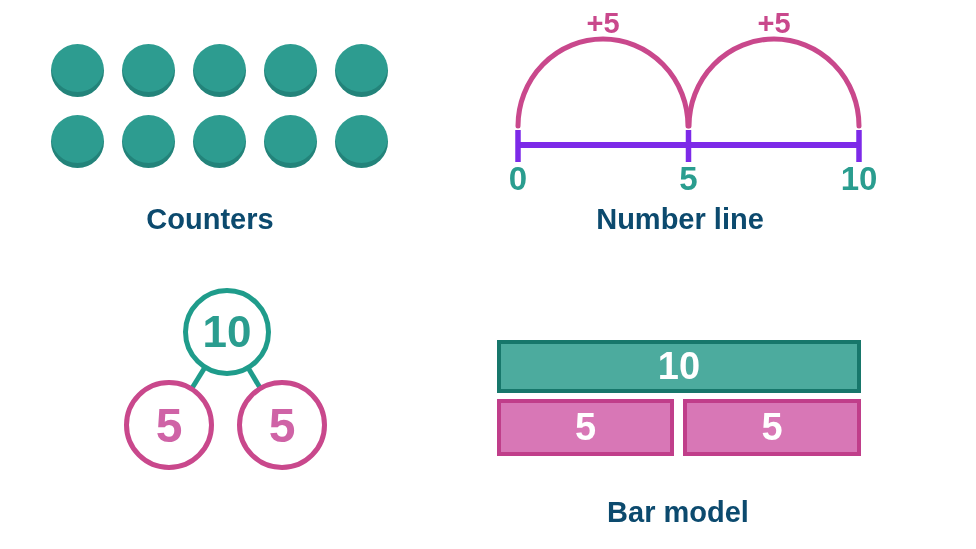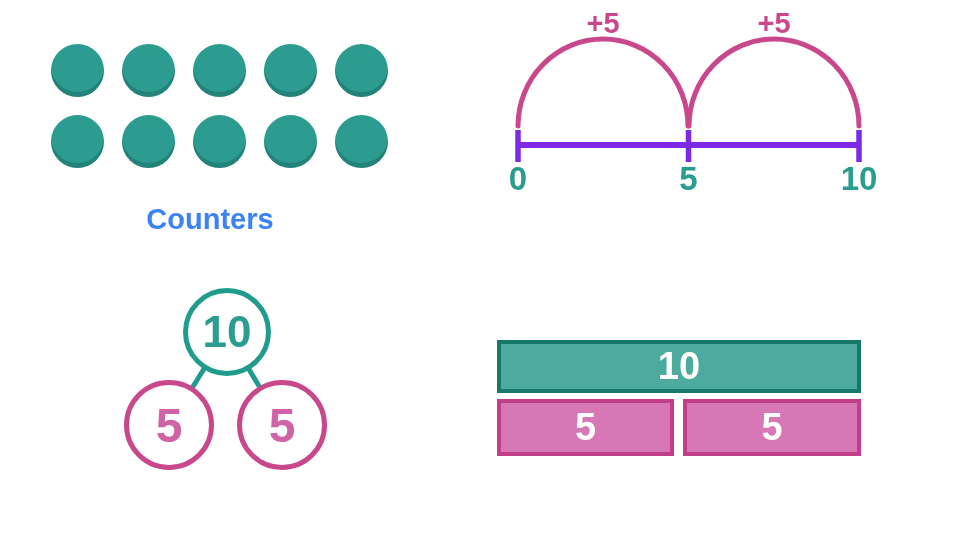--- a/index.html
+++ b/index.html
@@ -35,21 +35,21 @@
     background: #2d9c90;
     box-shadow: inset 0 -5px 0 rgba(10, 70, 64, 0.28);
   }
   
   .caption {
     position: absolute;
     width: 360px;
     text-align: center;
     font-size: 29px;
     font-weight: bold;
-    color: #3b82f6;
+    color: #0c4a6e;
     letter-spacing: 0px;
   }
   .caption-counters   { left: 30px;  top: 203px; }
   .caption-numberline { left: 500px; top: 203px; }
   .caption-partwhole  { left: 32px;  top: 497px; }
   .caption-barmodel   { left: 498px; top: 496px; }
 
   
   .numberline-svg {
     position: absolute;
@@ -126,20 +126,21 @@
     <line x1="30" y1="145" x2="371" y2="145" stroke="#7d2ae8" stroke-width="6"></line>
 
     <line x1="30" y1="130" x2="30" y2="162" stroke="#7d2ae8" stroke-width="5.5"></line>
     <line x1="200.5" y1="130" x2="200.5" y2="162" stroke="#7d2ae8" stroke-width="5.5"></line>
     <line x1="371" y1="130" x2="371" y2="162" stroke="#7d2ae8" stroke-width="5.5"></line>
 
     <text x="30" y="190" text-anchor="middle" font-size="33" fill="#2a9d8f">0</text>
     <text x="200.5" y="190" text-anchor="middle" font-size="33" fill="#2a9d8f">5</text>
     <text x="371" y="190" text-anchor="middle" font-size="33" fill="#2a9d8f">10</text>
   </svg>
+  <div class="caption caption-numberline">Number line</div>
 
   <svg class="partwhole-svg" viewBox="0 0 488 220" xmlns="http://www.w3.org/2000/svg">
 
     <line x1="227" y1="57" x2="169" y2="150" stroke="#1f9c8b" stroke-width="5"></line>
     <line x1="227" y1="57" x2="282" y2="150" stroke="#1f9c8b" stroke-width="5"></line>
 
     <circle cx="227" cy="57" r="41.5" fill="#ffffff" stroke="#1f9c8b" stroke-width="5"></circle>
 
     <circle cx="169" cy="150" r="42.5" fill="#ffffff" stroke="#c9488c" stroke-width="5"></circle>
     <circle cx="282" cy="150" r="42.5" fill="#ffffff" stroke="#c9488c" stroke-width="5"></circle>
@@ -151,14 +152,15 @@
 
   <div class="bar bar-whole">
     <span>10</span>
   </div>
   <div class="bar bar-part1">
     <span>5</span>
   </div>
   <div class="bar bar-part2">
     <span>5</span>
   </div>
+  <div class="caption caption-barmodel">Bar model</div>
 
 </div>
 
 </body></html>

